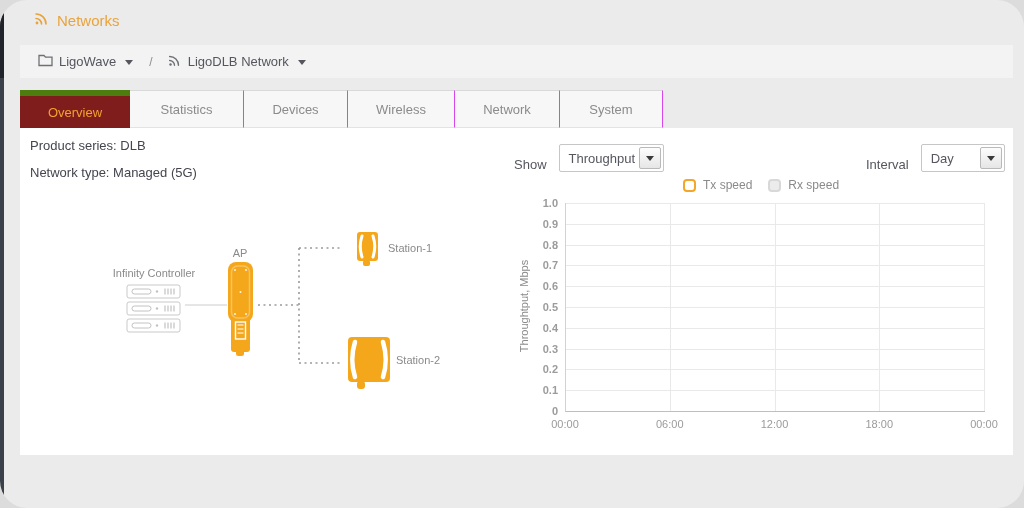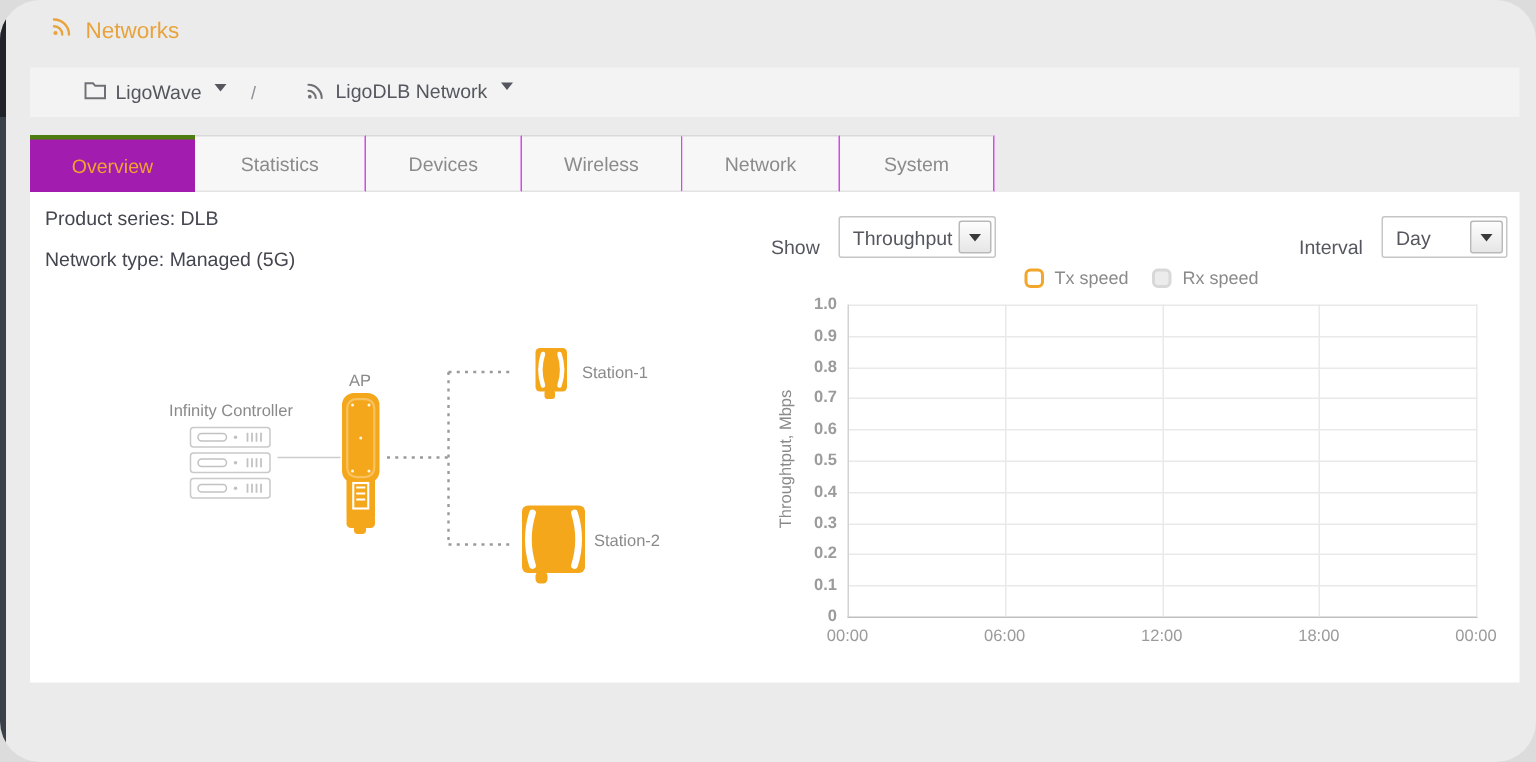--- a/index.html
+++ b/index.html
@@ -16,35 +16,35 @@
   
   .app-header { position:absolute; left:33px; top:9px; height:22px; display:flex; align-items:center; gap:7px; }
   .app-title { font-size:15px; color:#e9a33c; }
 
   
   .breadcrumb-bar {
     position:absolute; left:20px; top:45px; width:993px; height:33px;
     background:#f3f3f3; display:flex; align-items:center; padding-left:18px;
     font-size:13px; color:#55565e;
   }
-  .crumb { display:flex; gap:6px; cursor:pointer;margin-left:18px; }
+  .crumb { display:flex; align-items:center; gap:6px; cursor:pointer; }
   .caret { width:0; height:0; border-left:4px solid transparent; border-right:4px solid transparent;
            border-top:5px solid #55565e; margin-left:3px; margin-top:2px; }
   .crumb-sep { color:#8d8d94; margin:0 14px 0 16px; font-size:12px; }
 
   
   .tabs { position:absolute; left:20px; top:90px; height:38px; display:flex; }
   .tab {
     height:38px; display:flex; align-items:center; justify-content:center;
     font-size:13px; color:#8b8b8b; background:#f7f7f7; cursor:pointer;
     border-top:1px solid #d9d9d9; border-right:1px solid #d946ef; border-bottom:1px solid #e3e3e3;
   }
   .tab.active {
-    background:#a21caf; color:#f0a32e;
-    border-top:3px solid #4d7c0f; border-bottom:none; border-right:none;
+    background:#7f1d1d; color:#f0a32e;
+    border-top:6px solid #4d7c0f; border-bottom:none; border-right:none;
   }
 
   
   .panel { position:absolute; left:20px; top:128px; width:993px; height:327px; background:#ffffff; }
   .info-line { position:absolute; left:10px; font-size:13px; color:#44454f; }
   .info-line.l1 { top:10px; }
   .info-line.l2 { top:37px; }
 
   
   .control { position:absolute; display:flex; align-items:flex-end; gap:12px; font-size:13px; color:#55565e; }

